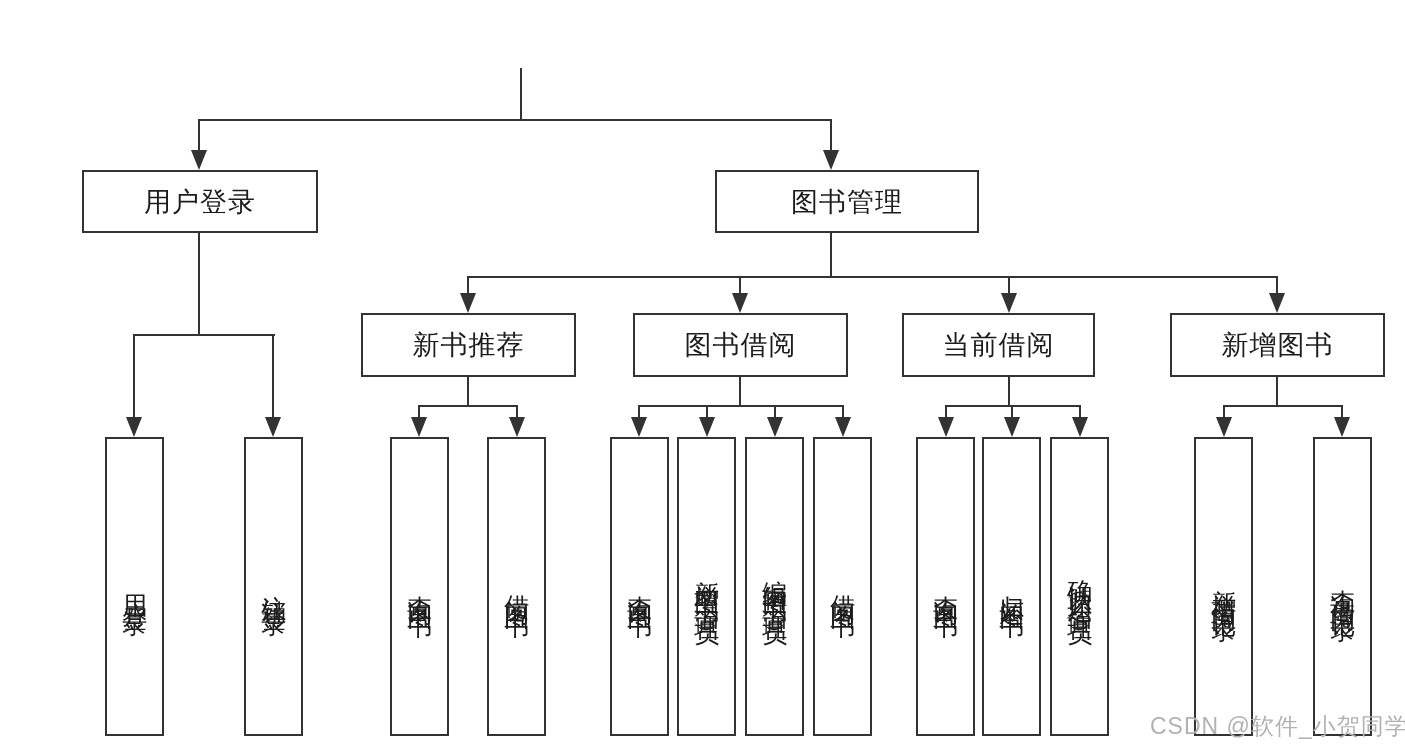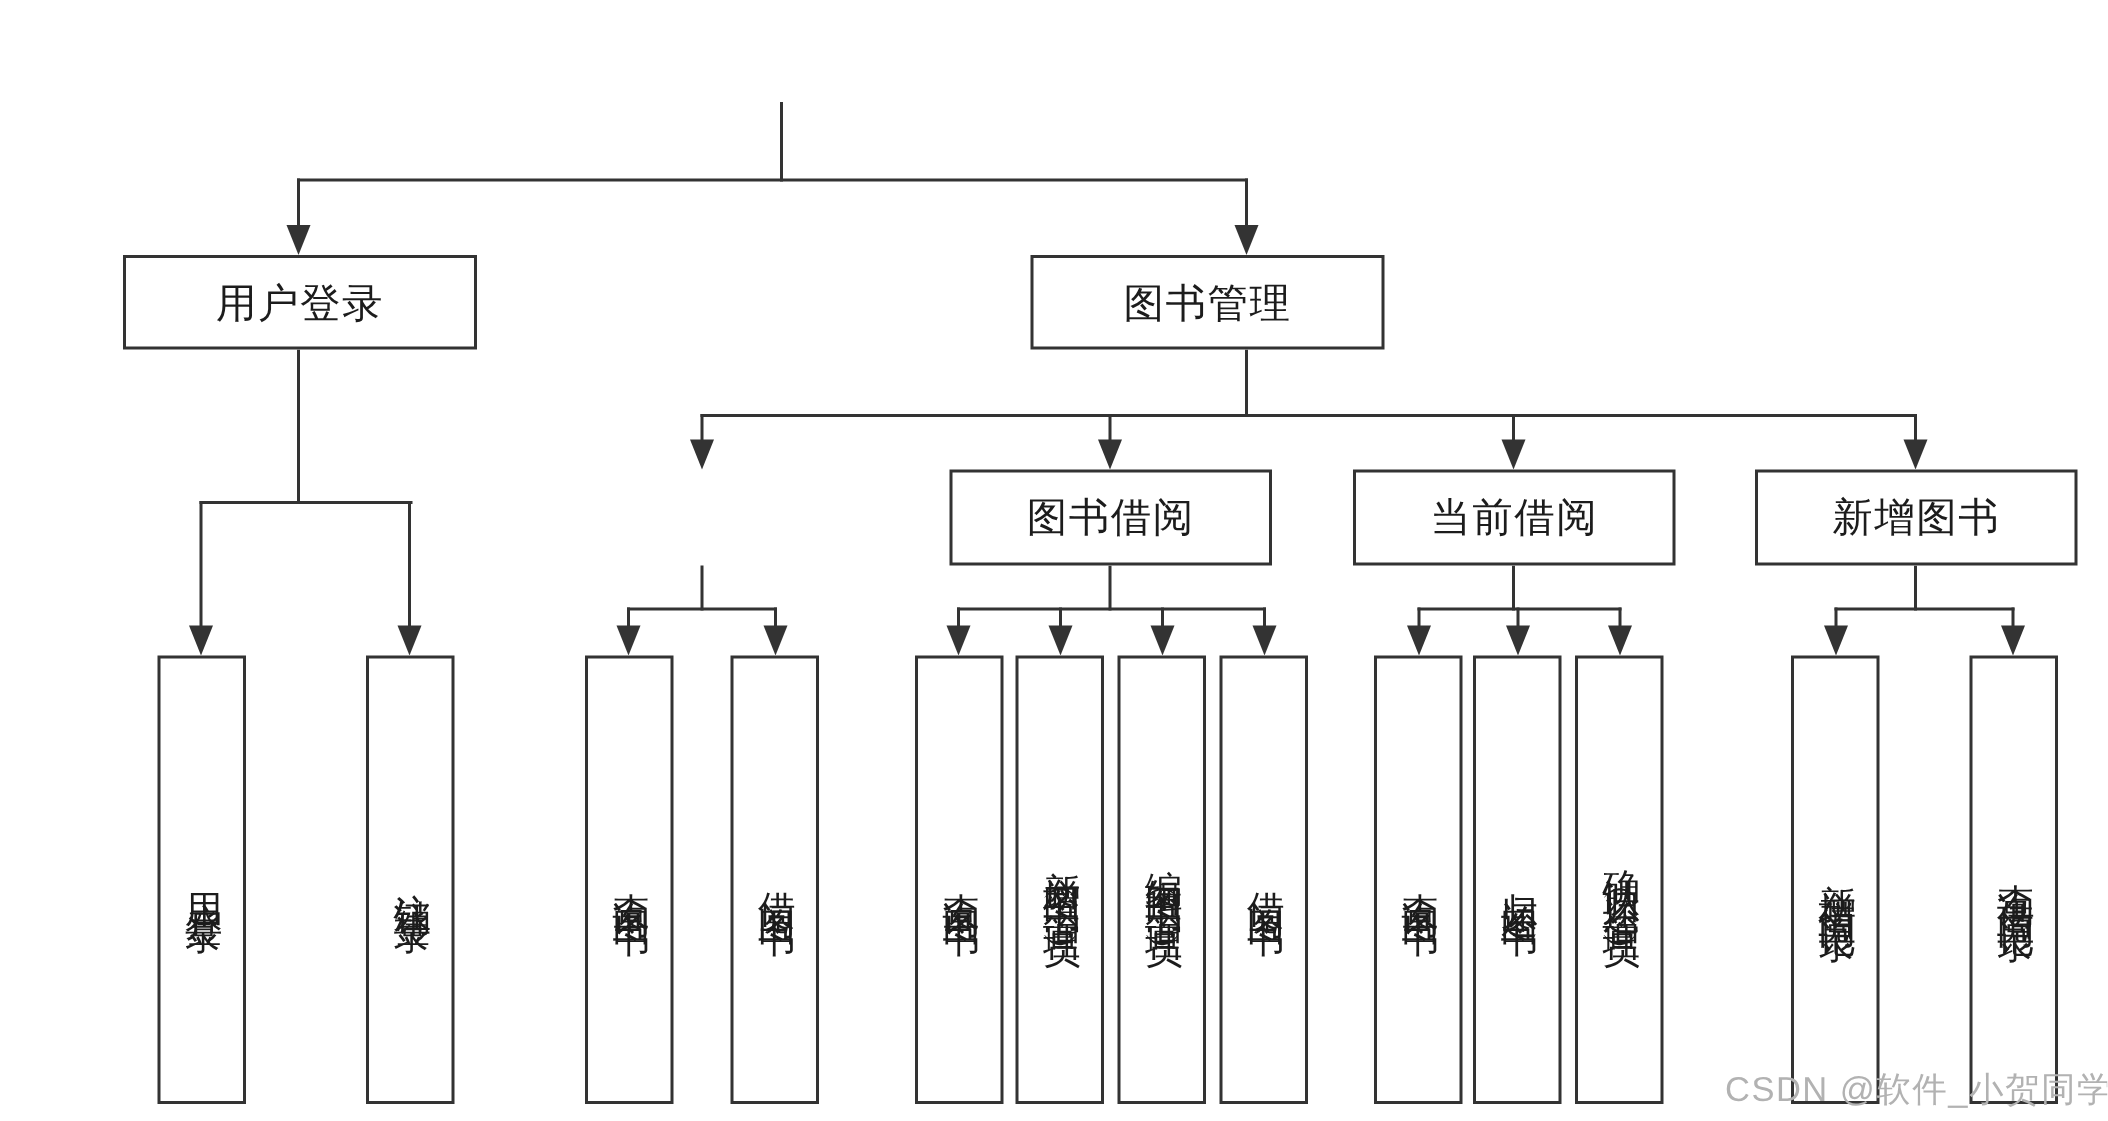--- a/index.html
+++ b/index.html
@@ -56,42 +56,43 @@
 
 
   <div class="vline" style="left:520px;top:68px;height:53px"></div>
   <div class="hline" style="left:198px;top:119px;width:634px"></div>
   <div class="vline" style="left:198px;top:119px;height:35px"></div>
   <div class="arrow" style="left:191px;top:150px"></div>
   <div class="vline" style="left:830px;top:119px;height:35px"></div>
   <div class="arrow" style="left:823px;top:150px"></div>
 
   <div class="box hnode" style="left:82px;top:170px;width:236px;height:63px">用户登录</div>
-  <div class="box hnode" style="left:687px;top:170px;width:236px;height:63px">图书管理</div>
+  <div class="box hnode" style="left:715px;top:170px;width:264px;height:63px">图书管理</div>
 
   <div class="vline" style="left:198px;top:233px;height:103px"></div>
   <div class="hline" style="left:133px;top:334px;width:142px"></div>
   <div class="vline" style="left:133px;top:334px;height:88px"></div>
   <div class="arrow" style="left:126px;top:417px"></div>
   <div class="vline" style="left:272px;top:334px;height:88px"></div>
   <div class="arrow" style="left:265px;top:417px"></div>
 
   <div class="vline" style="left:830px;top:233px;height:45px"></div>
   <div class="hline" style="left:467px;top:276px;width:811px"></div>
   <div class="vline" style="left:467px;top:276px;height:22px"></div>
   <div class="arrow" style="left:460px;top:293px"></div>
   <div class="vline" style="left:739px;top:276px;height:22px"></div>
   <div class="arrow" style="left:732px;top:293px"></div>
   <div class="vline" style="left:1008px;top:276px;height:22px"></div>
   <div class="arrow" style="left:1001px;top:293px"></div>
   <div class="vline" style="left:1276px;top:276px;height:22px"></div>
   <div class="arrow" style="left:1269px;top:293px"></div>
 
+  <div class="box hnode" style="left:361px;top:313px;width:215px;height:64px">新书推荐</div>
   <div class="box hnode" style="left:633px;top:313px;width:215px;height:64px">图书借阅</div>
-  <div class="box hnode" style="left:902px;top:313px;width:215px;height:64px">当前借阅</div>
+  <div class="box hnode" style="left:902px;top:313px;width:193px;height:64px">当前借阅</div>
   <div class="box hnode" style="left:1170px;top:313px;width:215px;height:64px">新增图书</div>
 
   <div class="vline" style="left:467px;top:377px;height:30px"></div>
   <div class="hline" style="left:418px;top:405px;width:100px"></div>
   <div class="vline" style="left:418px;top:405px;height:17px"></div>
   <div class="arrow" style="left:411px;top:417px"></div>
   <div class="vline" style="left:516px;top:405px;height:17px"></div>
   <div class="arrow" style="left:509px;top:417px"></div>
 
   <div class="vline" style="left:739px;top:377px;height:30px"></div>

